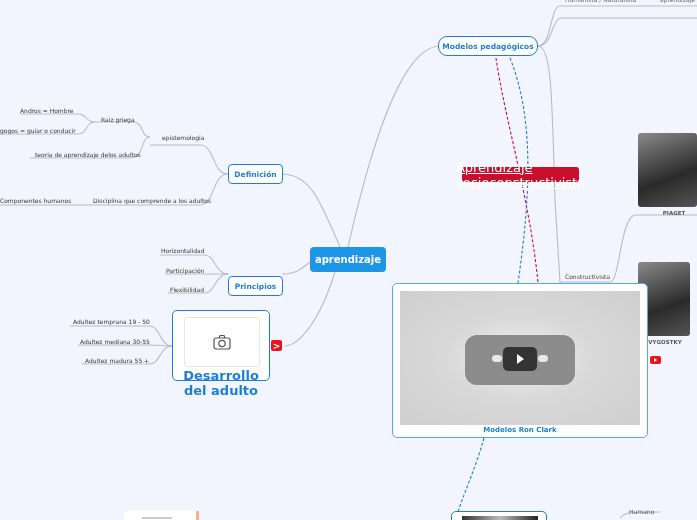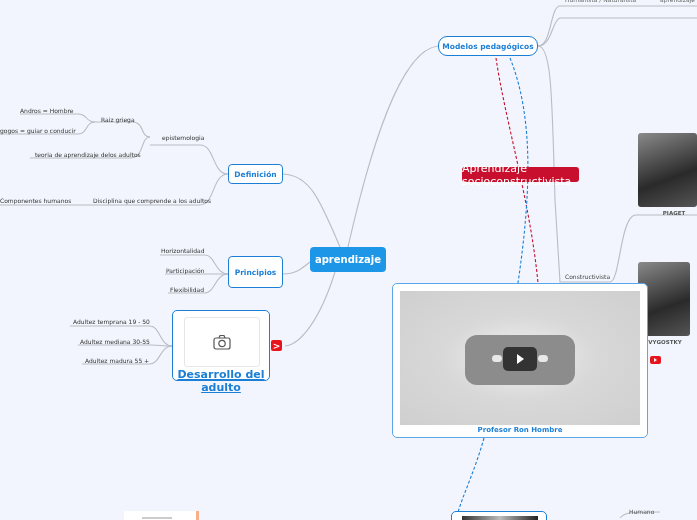--- a/index.html
+++ b/index.html
@@ -2,21 +2,21 @@
 <html><head>
 <meta charset="utf-8">
 <style>
   html, body { margin:0; padding:0; }
   body { width:697px; height:520px; background:#f2f5fd; position:relative; overflow:hidden; font-family:"DejaVu Sans", sans-serif; }
   svg.links { position:absolute; left:0; top:0; width:697px; height:520px; }
   .leaf { position:absolute; font-size:6px; color:#333; white-space:nowrap; }
   .node { position:absolute; background:#fff; border:1.5px solid #1b7fd6; border-radius:4px; color:#1b7fd6; font-weight:bold; font-size:7.5px; display:flex; align-items:center; justify-content:center; box-sizing:border-box; }
   .root { position:absolute; left:310px; top:247px; width:76px; height:25px; background:#1e96e8; color:#fff; font-weight:bold; font-size:10px; border-radius:4px; display:flex; align-items:center; justify-content:center; }
   .img-node { position:absolute; background:#fff; border:1.5px solid #1b7fd6; border-radius:5px; box-sizing:border-box; }
-  .redlabel { position:absolute; left:462px; top:167px; width:117px; height:15px; background:#c8102e; color:#fff; font-size:11px; border-radius:3px; display:flex; align-items:center; justify-content:center; }
+  .redlabel { position:absolute; left:462px; top:167px; width:117px; height:15px; background:#c8102e; color:#fff; font-size:13px; border-radius:3px; display:flex; align-items:center; justify-content:center;text-decoration:underline; }
   .photo { position:absolute; background:linear-gradient(160deg,#8a8a8a,#2a2a2a 60%,#555); border-radius:3px; }
   .caption { position:absolute; font-size:5.5px; color:#555; font-weight:bold; text-align:center; }
 </style>
 </head>
 <body>
 
 <svg class="links">
   <g fill="none" stroke="#b9bcc4" stroke-width="1.1">
     <path d="M348,247 C 370,150 400,50 438,46"></path>
     <path d="M340,247 C 320,200 310,175 283,174"></path>
@@ -50,39 +50,39 @@
 
 <div class="leaf" style="left:20px;top:107px;">Andros = Hombre</div>
 <div class="leaf" style="left:0px;top:127px;">gogos = guiar o conducir</div>
 <div class="leaf" style="left:101px;top:116px;">Raiz griega</div>
 <div class="leaf" style="left:162px;top:134px;">epistemologia</div>
 <div class="leaf" style="left:35px;top:151px;">teoria de aprendizaje delos adultos</div>
 <div class="leaf" style="left:93px;top:197px;">Disciplina que comprende a los adultos</div>
 <div class="leaf" style="left:0px;top:197px;">Componentes humanos</div>
 
 <div class="node" style="left:228px;top:164px;width:55px;height:20px;">Definición</div>
-<div class="node" style="left:228px;top:256px;width:55px;height:32px;">Principios</div>
+<div class="node" style="left:228px;top:276px;width:55px;height:20px;">Principios</div>
 
 <div class="leaf" style="left:161px;top:247px;">Horizontalidad</div>
 <div class="leaf" style="left:166px;top:267px;">Participación</div>
 <div class="leaf" style="left:170px;top:286px;">Flexibilidad</div>
 
 <div class="leaf" style="left:73px;top:318px;">Adultez temprana 19 - 50</div>
 <div class="leaf" style="left:80px;top:338px;">Adultez mediana 30-55</div>
 <div class="leaf" style="left:85px;top:357px;">Adultez madura 55 +</div>
 
 <div class="img-node" style="left:172px;top:310px;width:98px;height:71px;">
   <div style="position:absolute;left:11px;top:6px;width:74px;height:48px;background:#fff;border:1px solid #e6e6e6;border-radius:3px;display:flex;align-items:center;justify-content:center;">
     <svg width="18" height="16" viewBox="0 0 18 16">
       <rect x="1" y="4" width="16" height="11" rx="2" fill="none" stroke="#555" stroke-width="1.2"></rect>
       <path d="M6,4 L7,1.5 L11,1.5 L12,4" fill="none" stroke="#555" stroke-width="1.2"></path>
       <circle cx="9" cy="9.5" r="3.2" fill="none" stroke="#555" stroke-width="1.2"></circle>
     </svg>
   </div>
-  <div style="position:absolute;left:0;right:0;top:57px;text-align:center;font-size:11px;font-weight:bold;color:#1b7fd6;text-decoration:underline;">Desarrollo del adulto</div>
+  <div style="position:absolute;left:0;right:0;top:57px;text-align:center;font-size:13px;font-weight:bold;color:#1b7fd6;">Desarrollo del adulto</div>
 </div>
 <div style="position:absolute;left:271px;top:340px;width:11px;height:11px;background:#e8141c;border-radius:2px;color:#fff;font-size:9px;font-weight:bold;display:flex;align-items:center;justify-content:center;">&gt;</div>
 
 <div class="root">aprendizaje</div>
 
 <div class="node" style="left:438px;top:36px;width:100px;height:20px;border-radius:9px;">Modelos pedagógicos</div>
 
 <div class="leaf" style="left:565px;top:-4px;color:#666;">Humanista / Naturalista</div>
 <div class="leaf" style="left:660px;top:-4px;color:#666;">aprendizaje</div>
 
@@ -101,21 +101,21 @@
 
 <div class="img-node" style="left:392px;top:283px;width:256px;height:155px;border-color:#5aa7e8;">
   <div style="position:absolute;left:7px;top:7px;width:240px;height:134px;background:radial-gradient(ellipse at center,#f0f0f0 0%,#d8d8d8 45%,#cfcfcf 100%);">
     <div style="position:absolute;left:65px;top:44px;width:110px;height:50px;background:#8c8c8c;border-radius:12px;"></div>
     <div style="position:absolute;left:103px;top:56px;width:34px;height:24px;background:#333;border-radius:5px;display:flex;align-items:center;justify-content:center;">
       <div style="width:0;height:0;border-left:7px solid #fff;border-top:5px solid transparent;border-bottom:5px solid transparent;"></div>
     </div>
     <div style="position:absolute;left:92px;top:64px;width:10px;height:7px;background:#e8e8e8;border-radius:4px;"></div>
     <div style="position:absolute;left:138px;top:64px;width:10px;height:7px;background:#e8e8e8;border-radius:4px;"></div>
   </div>
-  <div style="position:absolute;left:0;right:0;top:142px;text-align:center;font-size:7px;font-weight:bold;color:#1b7fd6;">Profesor Ron Hombre</div>
+  <div style="position:absolute;left:0;right:0;top:142px;text-align:center;font-size:7px;font-weight:bold;color:#1b7fd6;">Modelos Ron Clark</div>
 </div>
 
 <div class="img-node" style="left:451px;top:511px;width:96px;height:20px;">
   <div style="position:absolute;left:10px;top:4px;width:76px;height:12px;background:linear-gradient(90deg,#333,#bbb 50%,#222);"></div>
 </div>
 
 <div class="leaf" style="left:629px;top:508px;color:#555;">Humano</div>
 
 <div style="position:absolute;left:124px;top:511px;width:72px;height:12px;background:#fff;border-right:3px solid #f7b08a;">
   <div style="position:absolute;left:18px;top:6px;width:30px;height:2px;background:#ccc;"></div>

